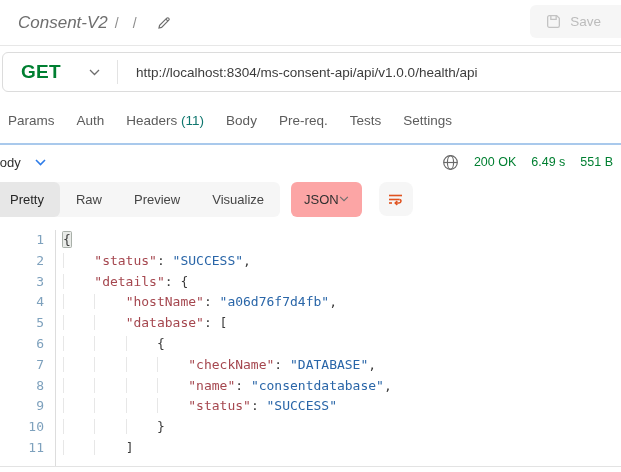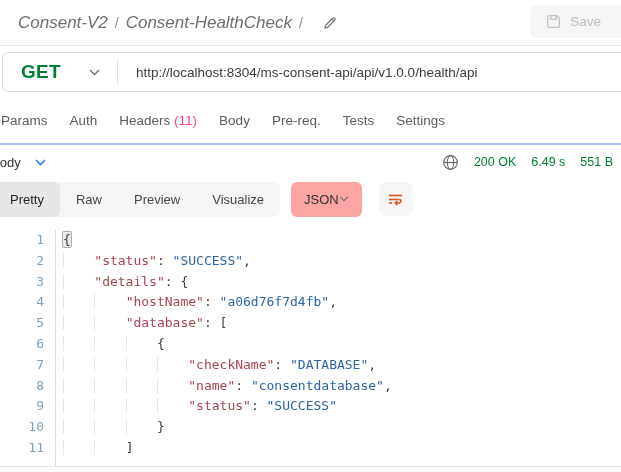--- a/index.html
+++ b/index.html
@@ -25,24 +25,24 @@
   
   .request-row{padding:6px 0 6px 2px;}
   .url-bar{height:38px;border:1px solid #dcdcdc;border-radius:6px;margin-right:-8px;
            display:flex;align-items:center;background:#fff;}
   .method{color:#007f31;font-weight:700;font-size:19px;margin-left:18px;letter-spacing:.3px;}
   .method-chevron{margin-left:28px;cursor:pointer;}
   .vdiv{width:1px;height:24px;background:#e3e3e3;margin-left:17px;}
   .url{margin-left:18px;font-size:13.5px;color:#3c3c3c;white-space:nowrap;}
 
   
-  .req-tabs{display:flex;align-items:center;height:45px;padding-left:1px;gap:22px;
+  .req-tabs{display:flex;align-items:center;height:45px;padding-left:8px;gap:22px;
             font-size:13.5px;color:#5c5c5c;}
   .req-tab{cursor:pointer;white-space:nowrap;}
-  .tab-count{color:#ec4899;margin-top:32px;}
+  .tab-count{color:#0f766e;margin-top:32px;}
 
   .splitter{height:2px;background:#a9c9ec;}
 
   
   .resp-meta{height:34px;display:flex;align-items:center;}
   .body-label{font-size:13px;color:#2f2f2f;margin-left:-9px;white-space:nowrap;}
   .body-chevron{margin-left:14px;cursor:pointer;}
   .resp-right{margin-left:auto;display:flex;align-items:center;gap:15px;
               padding-right:8px;font-size:12.5px;color:#007f31;}
   .resp-right .stat{white-space:nowrap;cursor:pointer;}
@@ -69,21 +69,20 @@
   .tok-key{color:#a5474f;}
   .tok-str{color:#2a66a8;}
   .bh{background:#e9ebe8;box-shadow:0 0 0 1px #a9b0a9;border-radius:1px;}
 </style>
 </head>
 <body>
 
 <div class="header">
   <span class="crumb">Consent-V2</span>
   <span class="crumb-sep">/</span>
-  <span class="crumb">Consent-HealthCheck</span>
   <span class="crumb-sep">/</span>
   <span class="icon pencil">
     <svg width="16" height="16" viewBox="0 0 16 16" fill="none" stroke="#6e6e6e" stroke-width="1.2">
       <path d="M3 13 L3.6 10.4 L10.8 3.2 C11.3 2.7 12.1 2.7 12.6 3.2 L12.8 3.4 C13.3 3.9 13.3 4.7 12.8 5.2 L5.6 12.4 Z"></path>
       <path d="M9.9 4.1 L11.9 6.1"></path>
     </svg>
   </span>
   <button class="save-btn">
     <span class="icon">
       <svg width="17" height="17" viewBox="0 0 16 16" fill="none" stroke="#c3c3c3" stroke-width="1.2">

